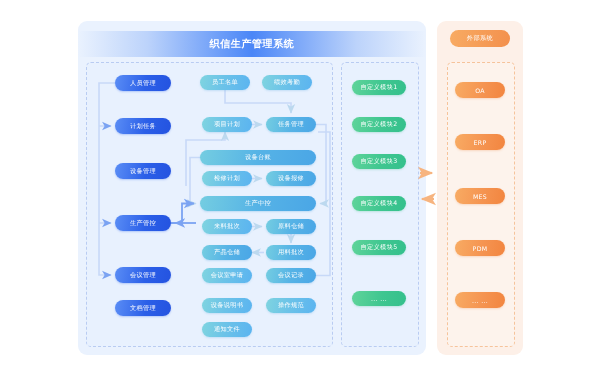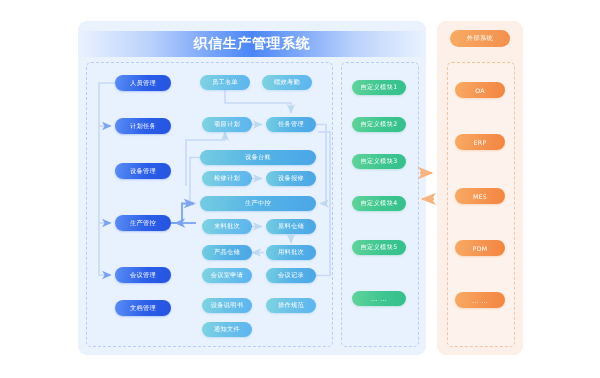--- a/index.html
+++ b/index.html
@@ -17,21 +17,21 @@
     position:absolute;left:78px;top:21px;width:348px;height:334px;
     background:#eaf2fe;
     border-radius:9px;
   }
   #main-title-bar{
     position:absolute;left:0;top:10px;width:348px;height:26px;
     background:linear-gradient(90deg,#eaf2fe 0%,#bcd3fb 20%,#4a86f7 50%,#bcd3fb 80%,#eaf2fe 100%);
     display:flex;align-items:center;justify-content:center;
   }
   #main-title-bar span{
-    font-size:14px;color:#ffffff;letter-spacing:.6px;font-weight:bold;
+    font-size:10px;color:#ffffff;letter-spacing:.6px;font-weight:bold;
   }
 
   .dashed-box{
     position:absolute;
     border:1px dashed #b9ccf2;
     border-radius:5px;
     background:#e8f1fe;
   }
   #left-dashed{left:86px;top:62px;width:245px;height:283px;}
   #custom-dashed{left:341px;top:62px;width:76px;height:283px;}

